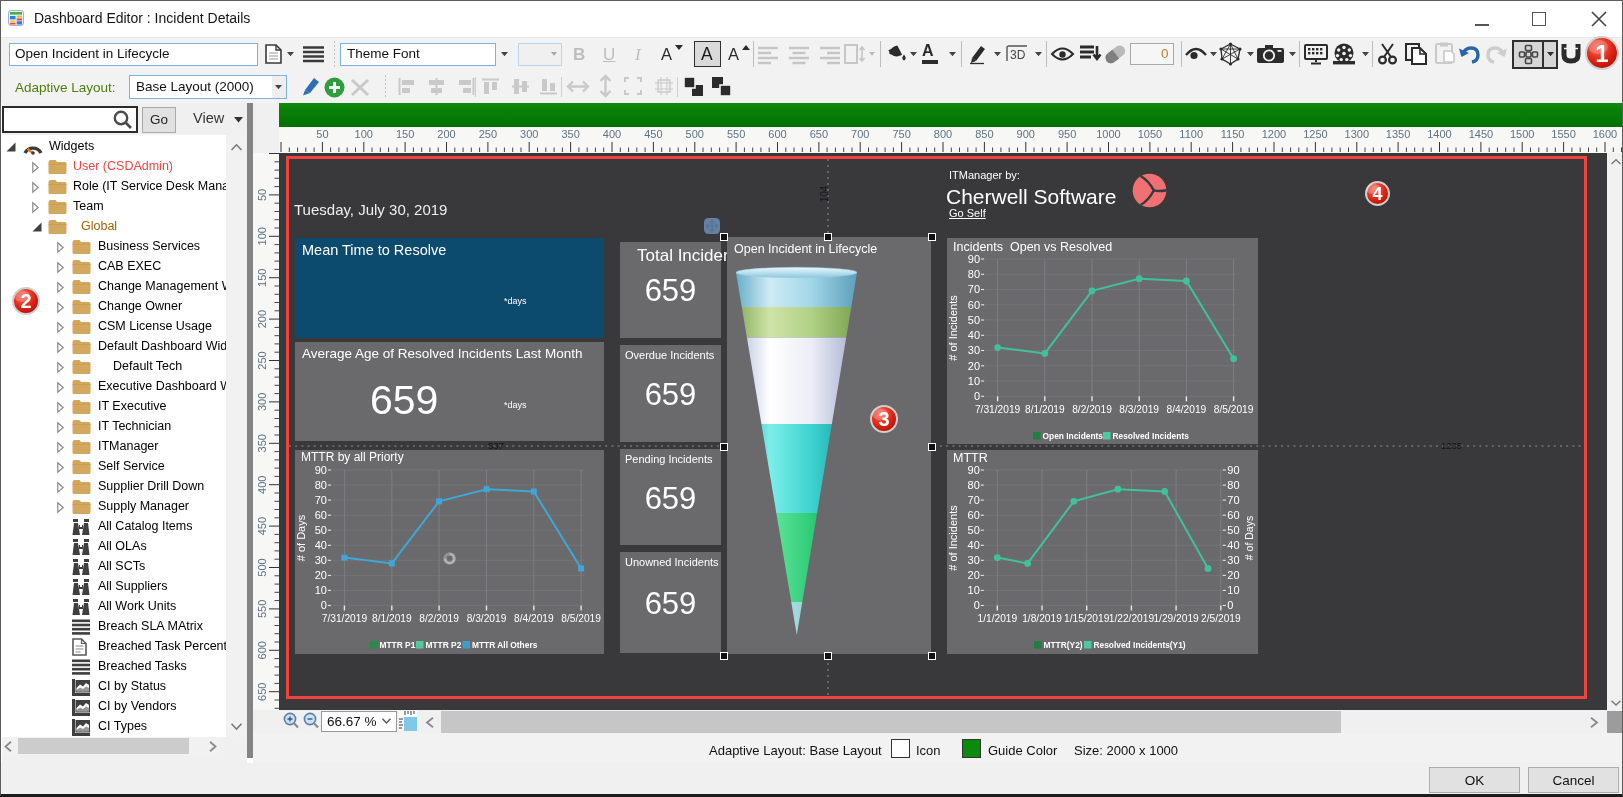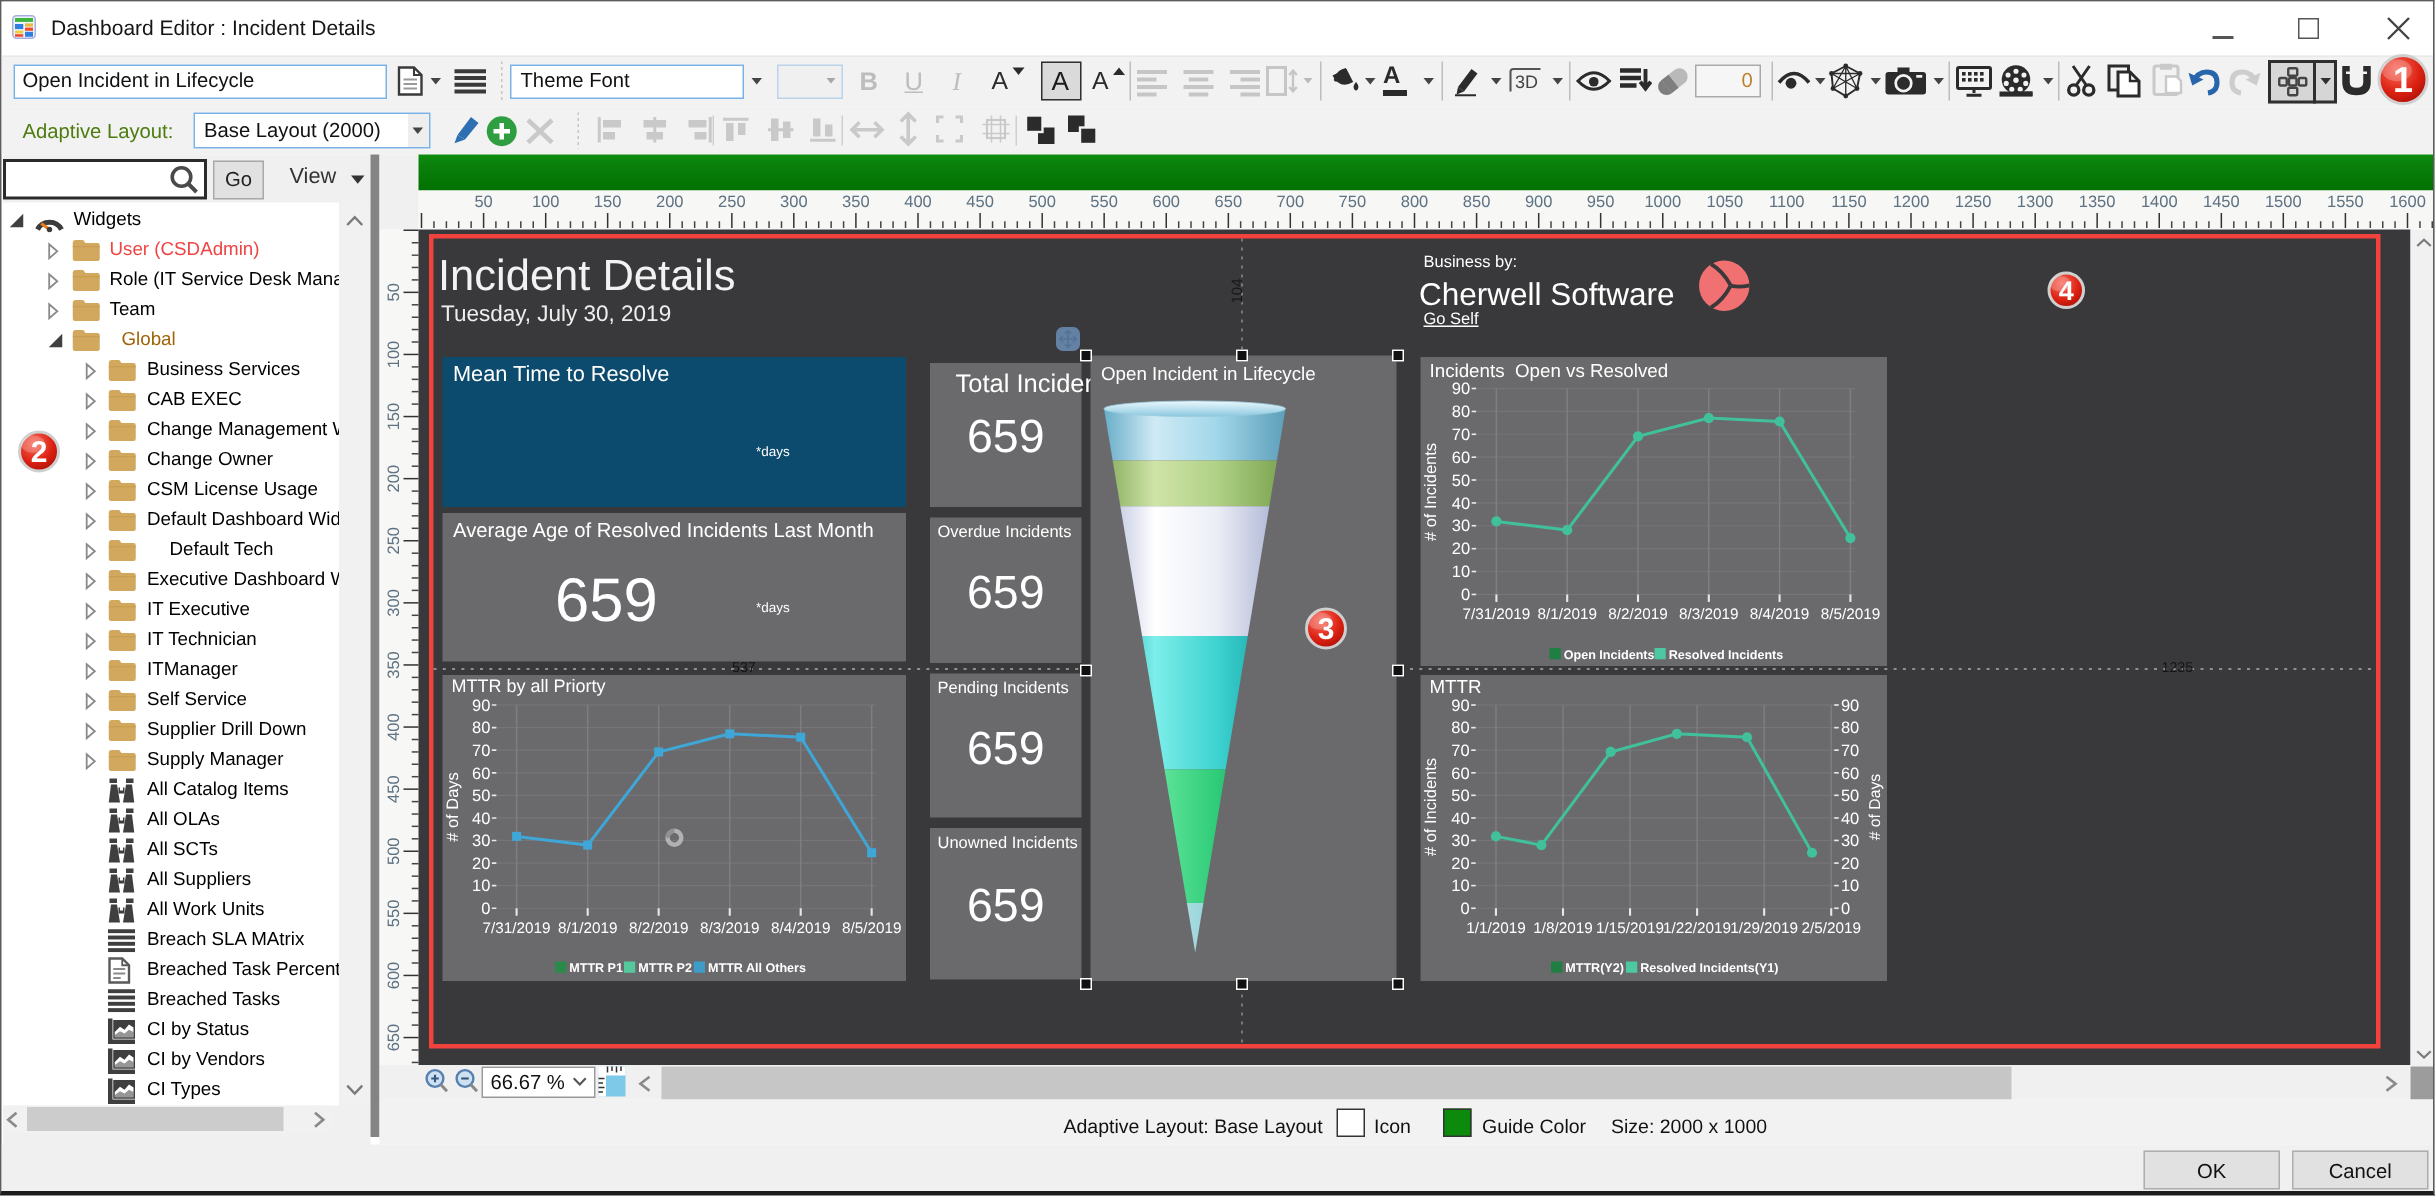--- a/index.html
+++ b/index.html
@@ -1175,23 +1175,22 @@
             <rect x="5" y="70.0" width="130" height="30.5" fill="url(#fg1)"></rect>
             <rect x="5" y="100.5" width="130" height="86.5" fill="url(#fg2)"></rect>
             <rect x="5" y="187.0" width="130" height="89.0" fill="url(#fg3)"></rect>
             <rect x="5" y="276.0" width="130" height="89.0" fill="url(#fg4)"></rect>
             <rect x="5" y="365.0" width="130" height="33.0" fill="url(#fg5)"></rect>
           </g>
           <ellipse cx="69.5" cy="35.5" rx="60.5" ry="5.2" fill="url(#fcap)" stroke="#9ccadc" stroke-width="0.5"></ellipse>
         </svg>
       </div>
 <div class="ab" style="left:7px;top:3px;width:1301px;height:543px;border:3px solid #f2423e;z-index:3"></div>
-<span class="tx" style="left:13px;top:15px;font-size:29px;color:#f2f2f2;z-index:4">Incident Details</span>
 <span class="tx" style="left:15px;top:48px;font-size:15px;color:#eee;z-index:4">Tuesday, July 30, 2019</span>
-<span class="tx" style="left:670px;top:16px;font-size:11px;color:#fff;z-index:4">Business by:</span>
+<span class="tx" style="left:670px;top:16px;font-size:11px;color:#fff;z-index:4">ITManager by:</span>
 <span class="tx" style="left:667px;top:32px;font-size:21px;color:#fff;z-index:4">Cherwell Software</span>
 <span class="tx" style="left:670px;top:54px;font-size:11px;color:#fff;z-index:4;text-decoration:underline">Go Self</span>
 <svg style="left:852.5px;top:19.5px;z-index:4" width="35" height="35" viewBox="0 0 35 35">
         <circle cx="17.5" cy="17.5" r="16.8" fill="#f17173"></circle>
 <g fill="none" stroke="#39393b" stroke-width="2.5">
 <path d="M8.6 3 Q16.5 7.5 21.8 17.3"></path>
 <path d="M21.8 17.5 Q16.5 27.5 8.6 32"></path>
 <path d="M21.8 17.4 Q27.5 18.8 34.4 17.2"></path>
 </g>
       </svg>

